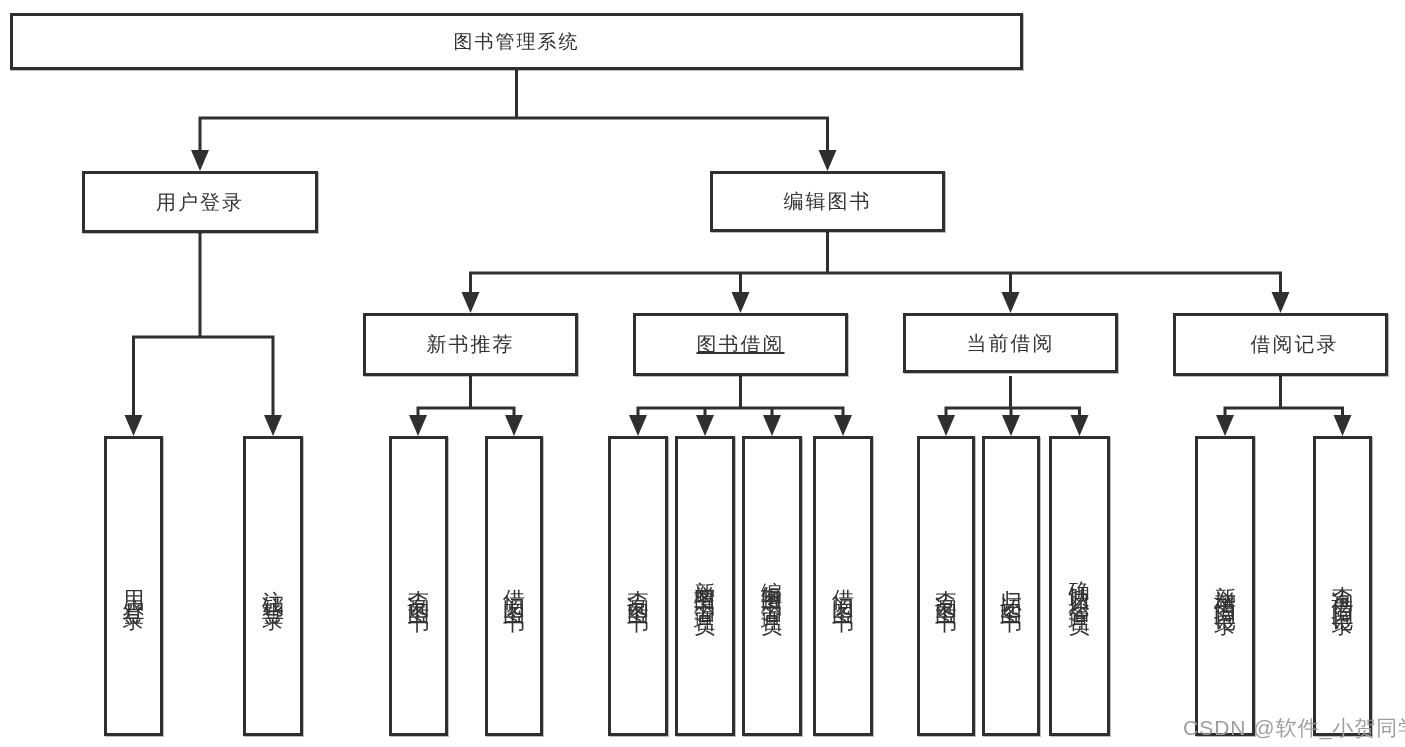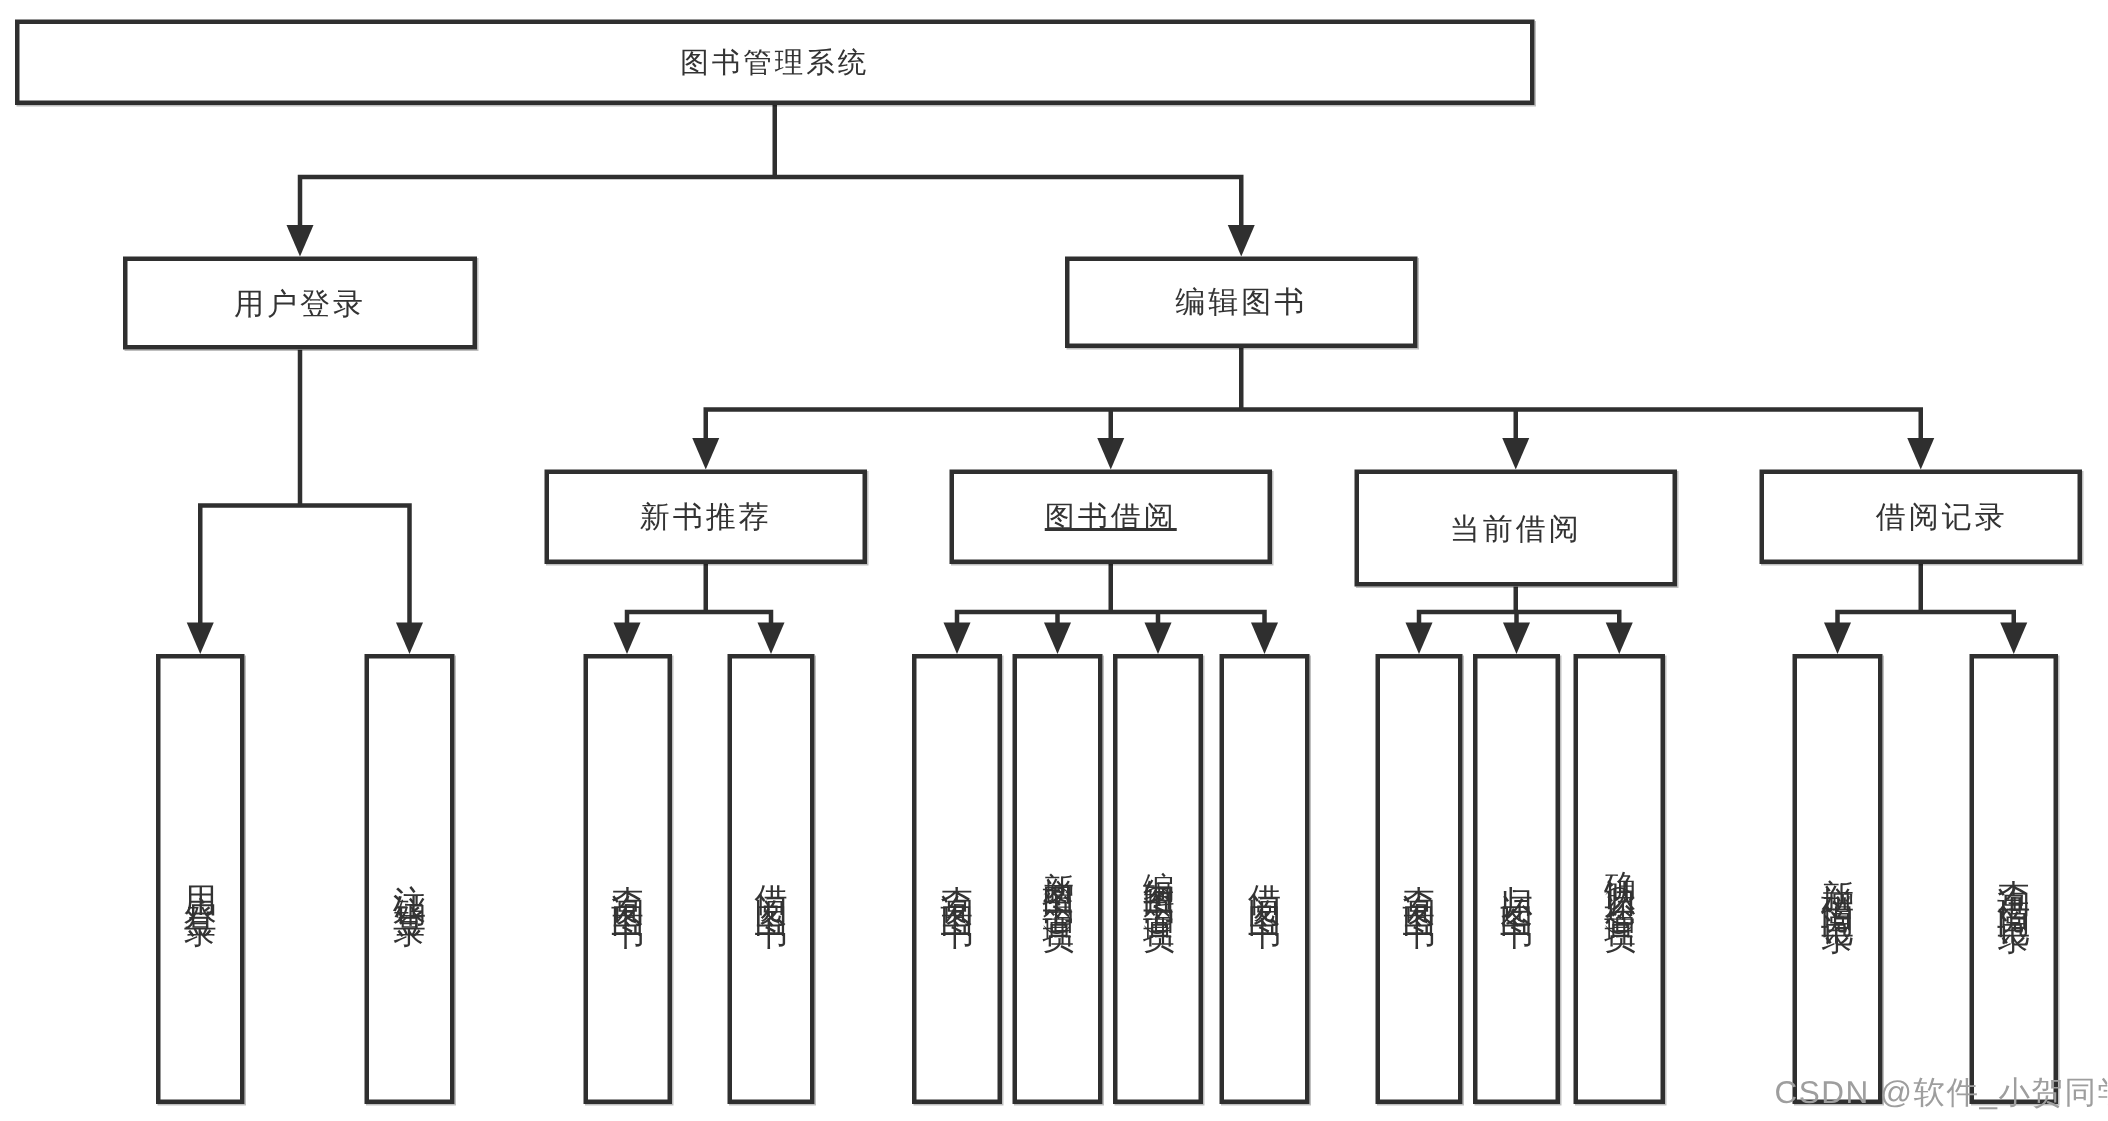--- a/index.html
+++ b/index.html
@@ -54,21 +54,21 @@
     height: 300px;
     box-shadow: 1px 1px 0 rgba(0,0,0,0.25);
     line-height: 1;
   }
   
   #node-root          { left: 10px;   top: 13px;  width: 1013px; height: 57px; font-size: 19px; text-align: center; }
   #node-user-login    { left: 82px;   top: 171px; width: 236px;  height: 62px; }
   #node-book-mgmt     { left: 710px;  top: 171px; width: 235px;  height: 61px; }
   #node-new-book-rec  { left: 363px;  top: 313px; width: 215px;  height: 63px; }
   #node-book-borrow   { left: 633px;  top: 313px; width: 215px;  height: 63px; text-decoration: underline; }
-  #node-current-borrow{ left: 903px;  top: 313px; width: 215px;  height: 78px; font-family: Liberation Mono, monospace; }
+  #node-current-borrow{ left: 903px;  top: 313px; width: 215px;  height: 60px; font-family: Liberation Mono, monospace; }
   #node-borrow-record { left: 1173px; top: 313px; width: 215px;  height: 63px; padding-left: 28px; }
   
   #leaf-user-login          { left: 104px;  width: 59px; }
   #leaf-logout              { left: 243px;  width: 60px; }
   #leaf-query-book-1        { left: 389px;  width: 59px; }
   #leaf-borrow-book-1       { left: 485px;  width: 58px; }
   #leaf-query-book-2        { left: 608px;  width: 60px; }
   #leaf-add-book-admin      { left: 675px;  width: 60px; font-size: 21px; letter-spacing: 5px; }
   #leaf-edit-book-admin     { left: 742px;  width: 60px; font-size: 21px; letter-spacing: 5px; }
   #leaf-borrow-book-2       { left: 813px;  width: 60px; }

